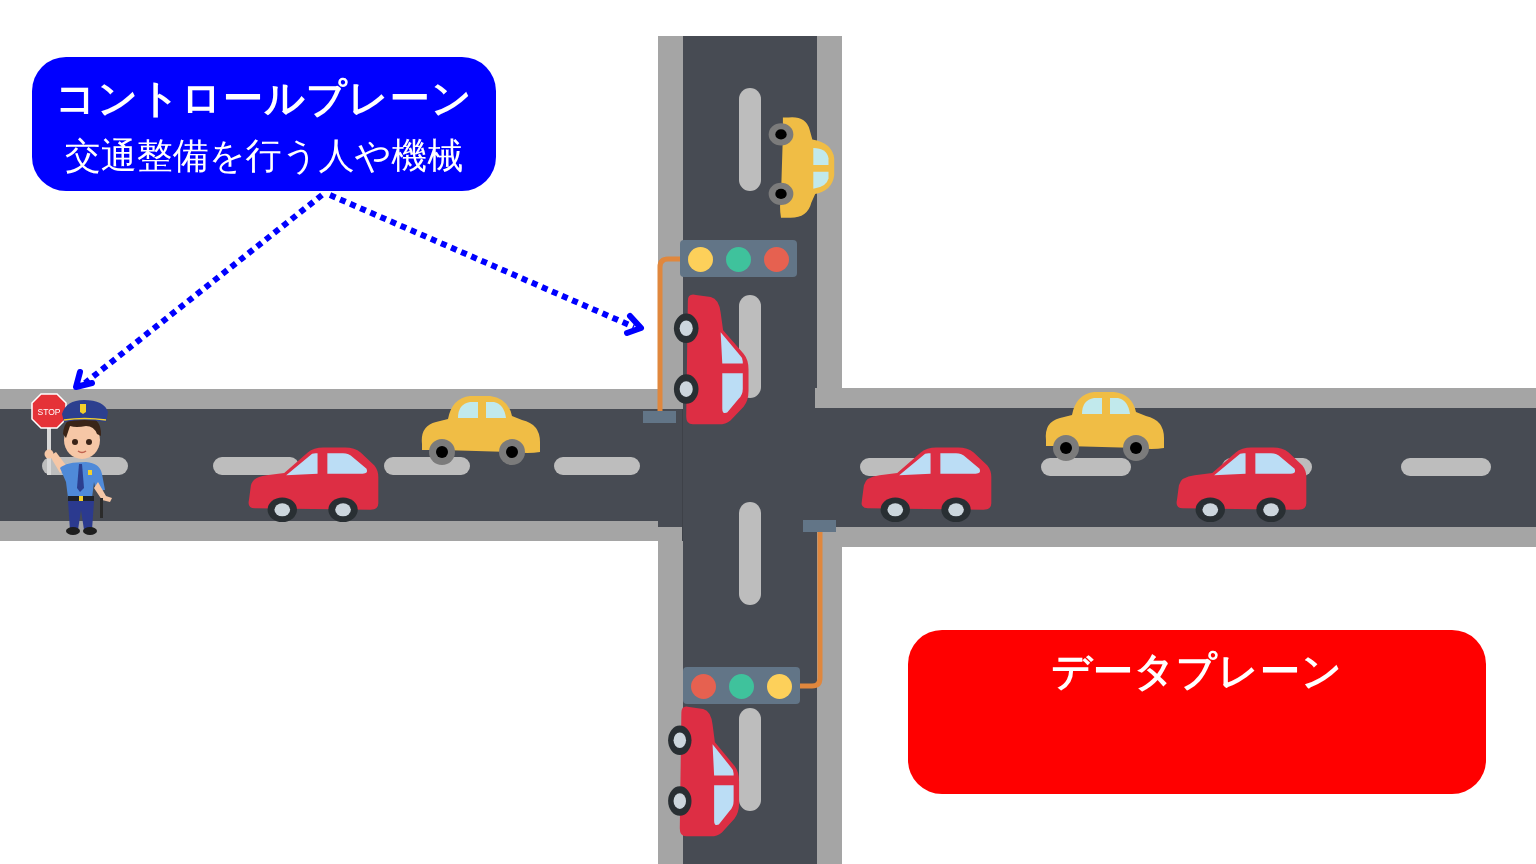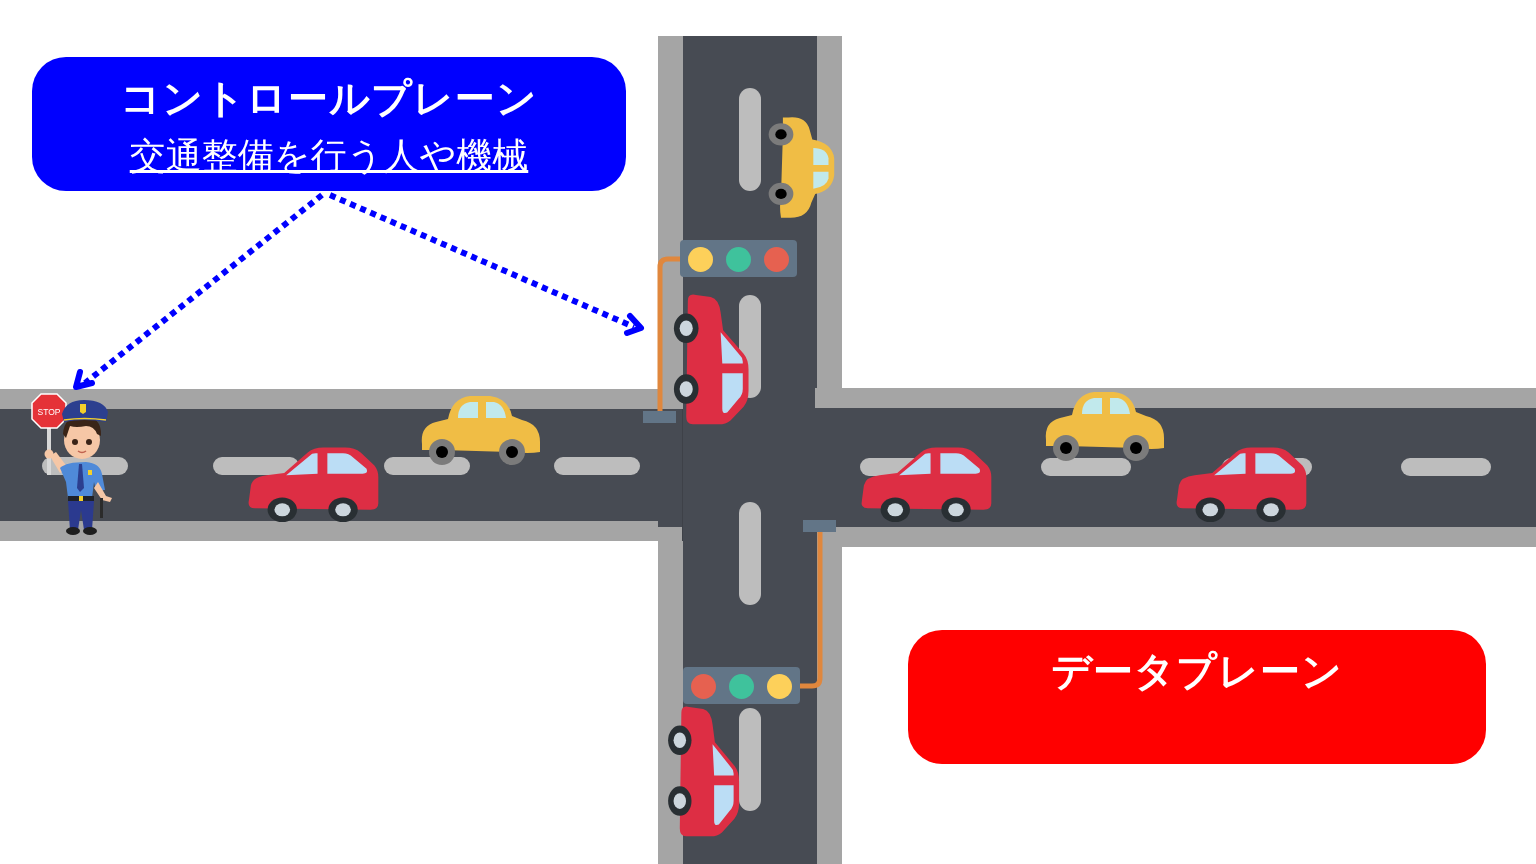--- a/index.html
+++ b/index.html
@@ -4,21 +4,21 @@
 <style>
   html, body { margin:0; padding:0; }
   body { width:1536px; height:864px; position:relative; overflow:hidden; background:#ffffff; font-family:"DejaVu Sans", sans-serif; }
   .abs { position:absolute; }
   .curb { background:#a5a5a5; }
   .asphalt { background:#474b53; }
   .dash-h { position:absolute; height:18px; border-radius:9px; background:#bdbdbd; }
   .dash-v { position:absolute; width:22px; border-radius:11px; background:#bdbdbd; }
   .label-box { position:absolute; border-radius:34px; color:#fff; text-align:center; }
   .label-title { font-weight:bold; font-size:40px; letter-spacing:1px; }
-  .label-sub { font-size:36px; margin-top:6px;text-decoration:underline; }
+  .label-sub { font-size:36px; margin-top:6px; }
   .light-box { position:absolute; background:#627587; border-radius:4px; }
   .bulb { position:absolute; width:25px; height:25px; border-radius:50%; top:7px; }
   .pole-base { position:absolute; background:#627587; }
   svg.ov { position:absolute; left:0; top:0; }
 </style>
 </head>
 <body>
 
 <div>
 
@@ -150,20 +150,20 @@
   <path d="M50 14 L56 14 L56 22 L53 24 L50 22 Z" fill="#f4d02a"></path>
 </svg>
 
 <svg class="ov" width="1536" height="864">
   <line x1="322" y1="195" x2="85" y2="383" stroke="#0000ff" stroke-width="6" stroke-dasharray="6,5"></line>
   <path d="M92 383 L76 387 L80 372" stroke="#0000ff" stroke-width="6" fill="none" stroke-linejoin="round" stroke-linecap="round"></path>
   <line x1="330" y1="195" x2="634" y2="327" stroke="#0000ff" stroke-width="6" stroke-dasharray="6,5"></line>
   <path d="M630 316 L641 328 L627 333" stroke="#0000ff" stroke-width="6" fill="none" stroke-linejoin="round" stroke-linecap="round"></path>
 </svg>
 
-<div class="label-box" style="left:32px;top:57px;width:594px;height:134px;background:#0000ff;">
+<div class="label-box" style="left:32px;top:57px;width:464px;height:134px;background:#0000ff;">
   <div class="label-title" style="margin-top:14px;">コントロールプレーン</div>
   <div class="label-sub">交通整備を行う人や機械</div>
 </div>
 
-<div class="label-box" style="left:908px;top:630px;width:578px;height:134px;background:#ff0000;">
+<div class="label-box" style="left:908px;top:630px;width:578px;height:164px;background:#ff0000;">
   <div class="label-title" style="margin-top:14px;">データプレーン</div>
 </div>
 
 </body></html>

